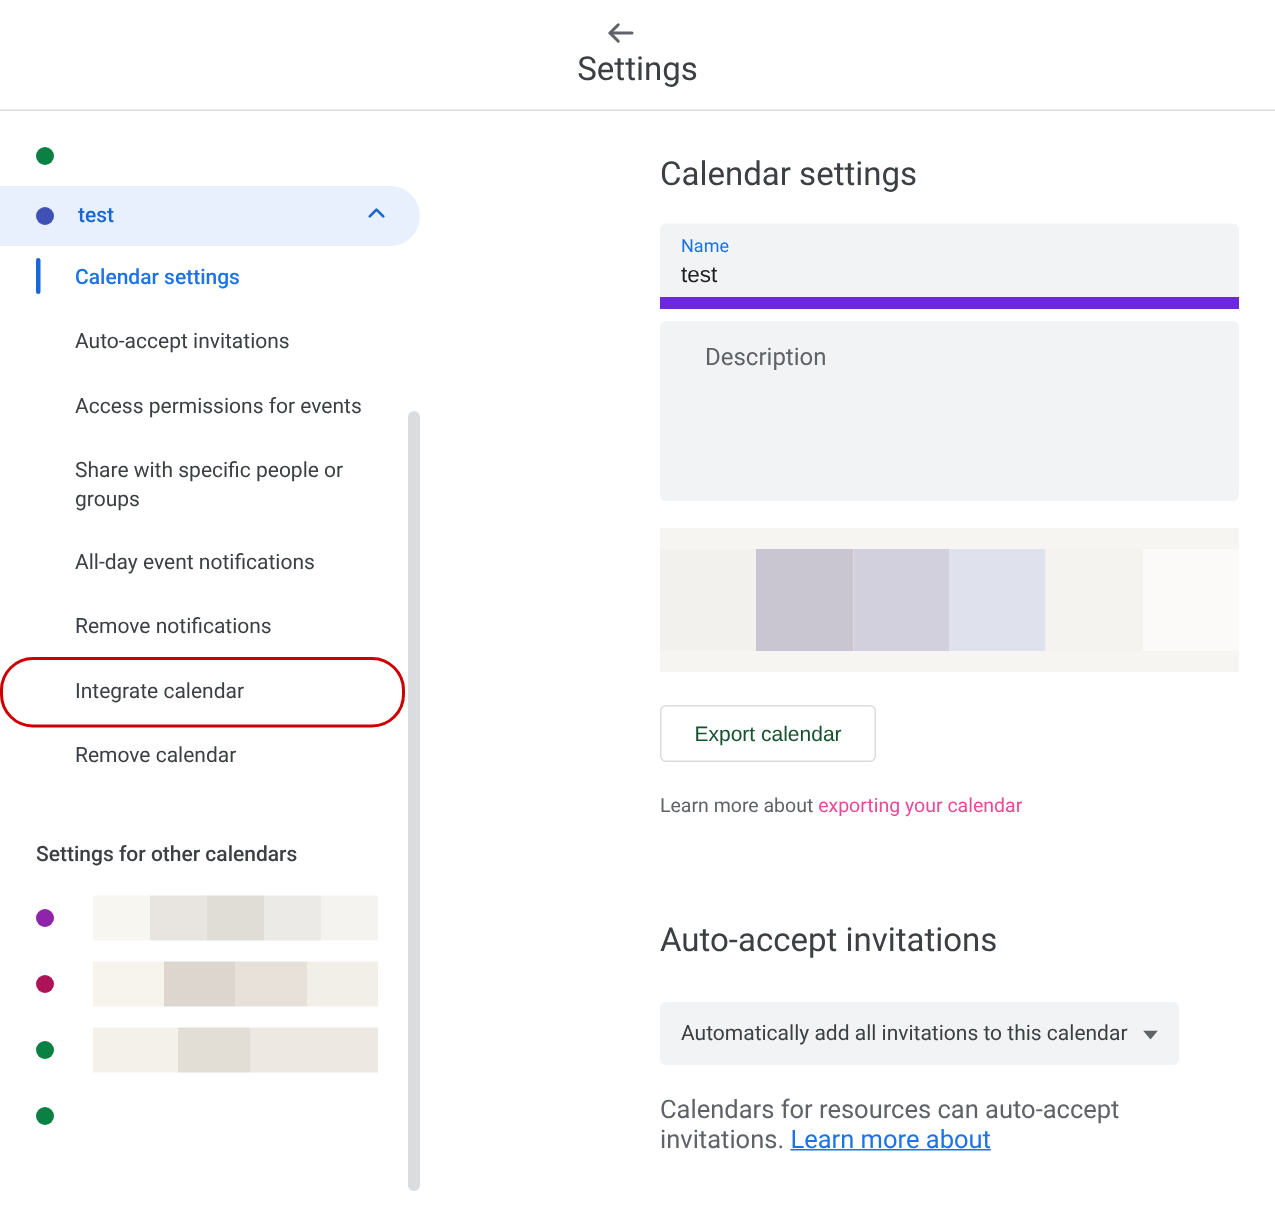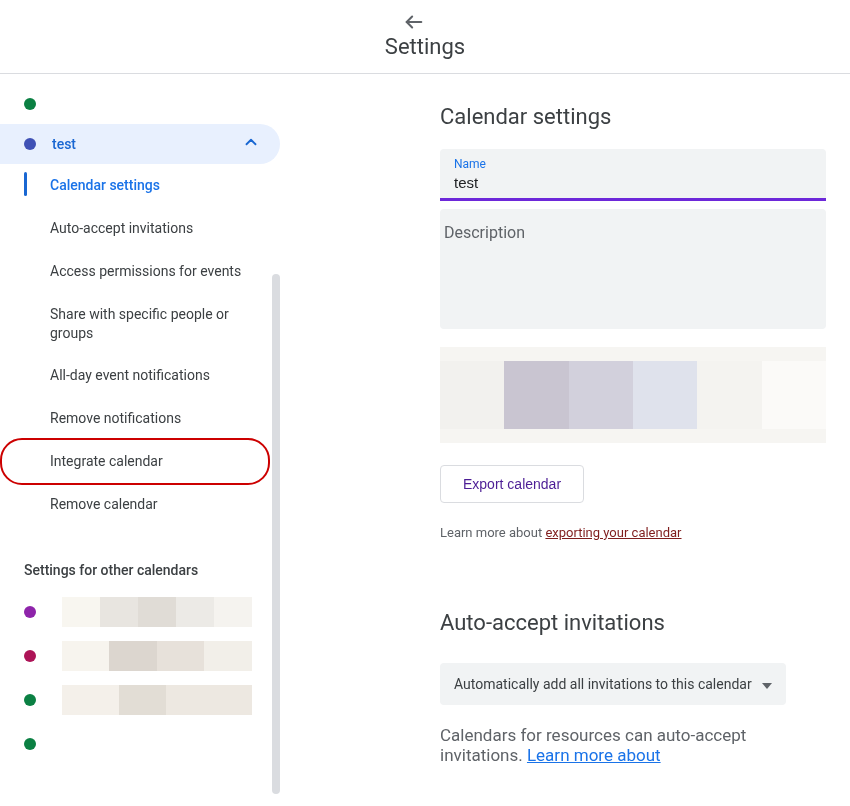--- a/index.html
+++ b/index.html
@@ -148,42 +148,42 @@
     padding-right: 24px;
   }
   .section-title {
     font-size: 22px;
     color: #3c4043;
     font-weight: 400;
     margin-bottom: 20px;
   }
   .textfield {
     background: #f1f3f4;
-    border-bottom: 3px solid #6d28d9;
+    border-bottom: 8px solid #6d28d9;
     padding: 8px 14px 6px 14px;
     border-radius: 4px 4px 0 0;
     margin-bottom: 4px;
   }
   .textfield-label {
     font-size: 12px;
     color: #1a73e8;
     display: block;
     margin-bottom: 2px;
   }
   .textfield-value {
     font-size: 15px;
     color: #202124;
     border: none;
     background: transparent;
     width: 100%;
     outline: none;
   }
   .descfield {
     background: #f1f3f4;
-    padding: 14px 4px;
+    padding: 14px 30px;
     border-radius: 4px;
     margin-top: 8px;
     min-height: 120px;
   }
   .descfield-label {
     font-size: 16px;
     color: #5f6368;
   }
   .blur-block {
     margin-top: 18px;
@@ -196,33 +196,32 @@
     height: 70%;
     align-self: center;
   }
   .export-btn {
     display: inline-block;
     margin-top: 22px;
     padding: 10px 22px;
     border: 1px solid #dadce0;
     border-radius: 4px;
     background: #fff;
-    color: #4c1d95;
+    color: #14532d;
     font-size: 14px;
     font-weight: 500;
     cursor: pointer;
   }
   .learn-line {
     font-size: 13px;
     color: #5f6368;
     margin-top: 22px;
   }
   .learn-line a {
-    color: #7f1d1d;
-    text-decoration: underline;
+    color: #ec4899;
     cursor: pointer;
   }
   .auto-accept {
     margin-top: 70px;
   }
   .dropdown {
     display: inline-flex;
     align-items: center;
     background: #f1f3f4;
     padding: 13px 14px;

